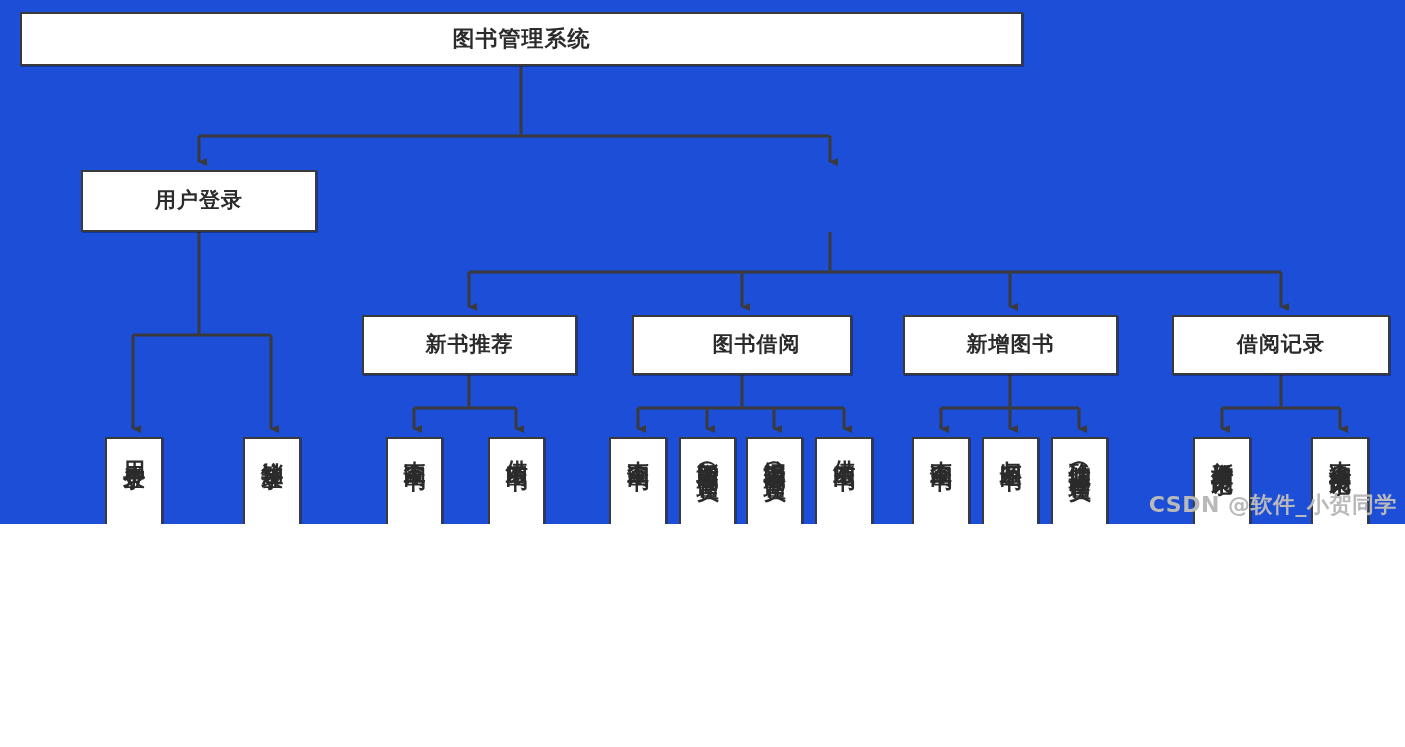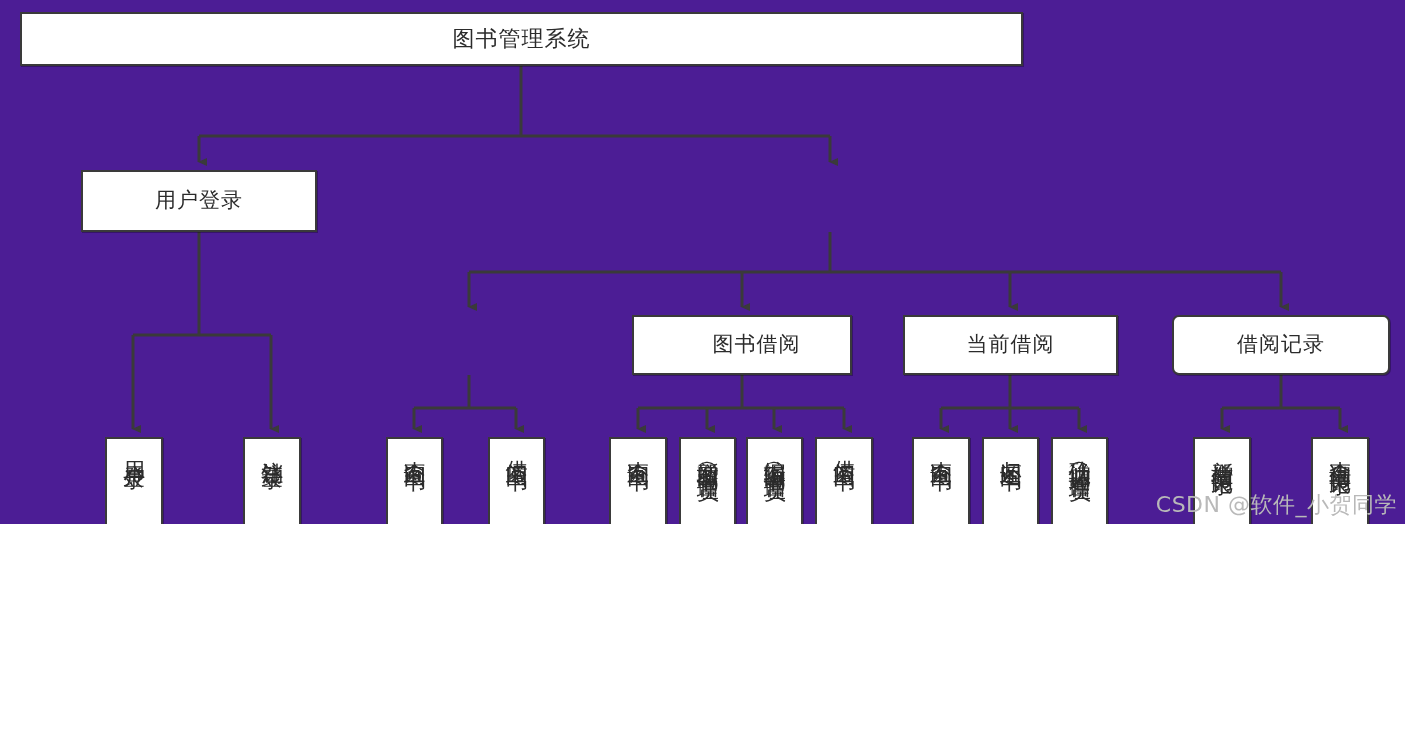--- a/index.html
+++ b/index.html
@@ -8,22 +8,23 @@
     padding: 0;
     background: #ffffff;
   }
   body {
     font-family: "DejaVu Sans", "Liberation Sans", sans-serif;
   }
   #diagram-canvas {
     position: relative;
     width: 1405px;
     height: 524px;
-    background: #4c1d95;
+    background: #1d4ed8;
     overflow: hidden;
+    font-weight: bold;
   }
   #edge-layer {
     position: absolute;
     left: 0;
     top: 0;
     width: 1405px;
     height: 747px;
     pointer-events: none;
   }
   .node {
@@ -136,30 +137,33 @@
 
   <div class="node horiz root" style="left:20px; top:12px; width:1003px; height:54px;">
     <span class="node-label">图书管理系统</span>
   </div>
 
   <div class="node horiz" style="left:81px; top:170px; width:236px; height:62px;">
     <span class="node-label">用户登录</span>
   </div>
 
 
+  <div class="node horiz" style="left:362px; top:315px; width:215px; height:60px;">
+    <span class="node-label">新书推荐</span>
+  </div>
 
   <div class="node horiz" style="left:632px; top:315px; width:220px; height:60px;padding-left:29px;">
     <span class="node-label">图书借阅</span>
   </div>
 
   <div class="node horiz" style="left:903px; top:315px; width:215px; height:60px;">
-    <span class="node-label">当前借阅</span>
-  </div>
-
-  <div class="node horiz" style="left:1172px; top:315px; width:218px; height:60px;border-radius:7px;">
+    <span class="node-label">新增图书</span>
+  </div>
+
+  <div class="node horiz" style="left:1172px; top:315px; width:218px; height:60px;">
     <span class="node-label">借阅记录</span>
   </div>
 
   <div class="node vert" style="left:105px; top:437px; width:58px; height:298px;">
     <span class="node-label">用户登录</span>
   </div>
 
   <div class="node vert" style="left:243px; top:437px; width:58px; height:298px;">
     <span class="node-label">注销登录</span>
   </div>

